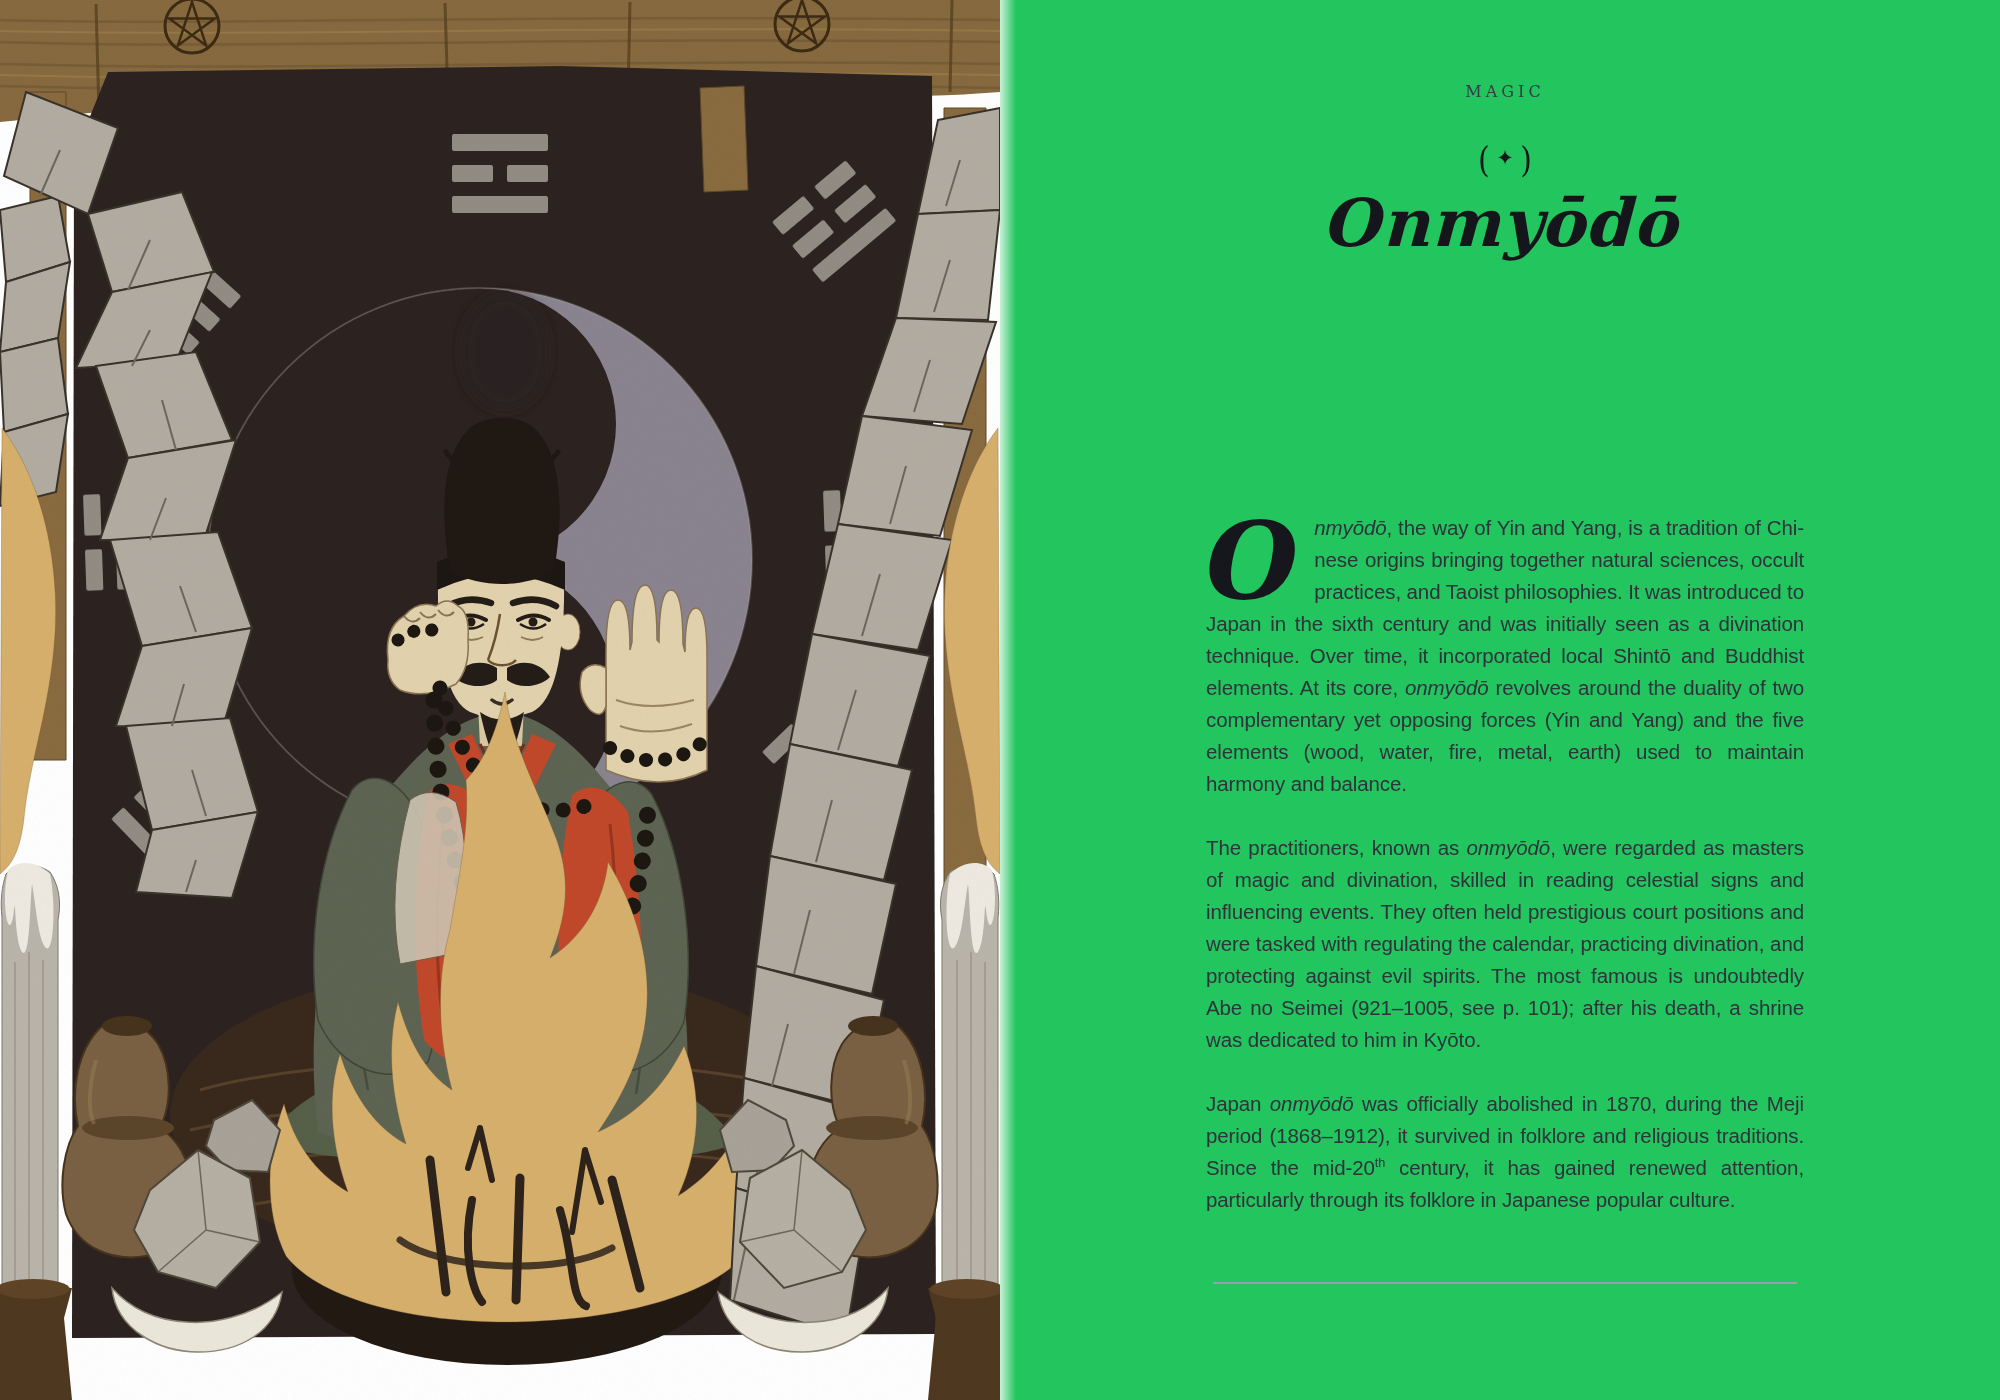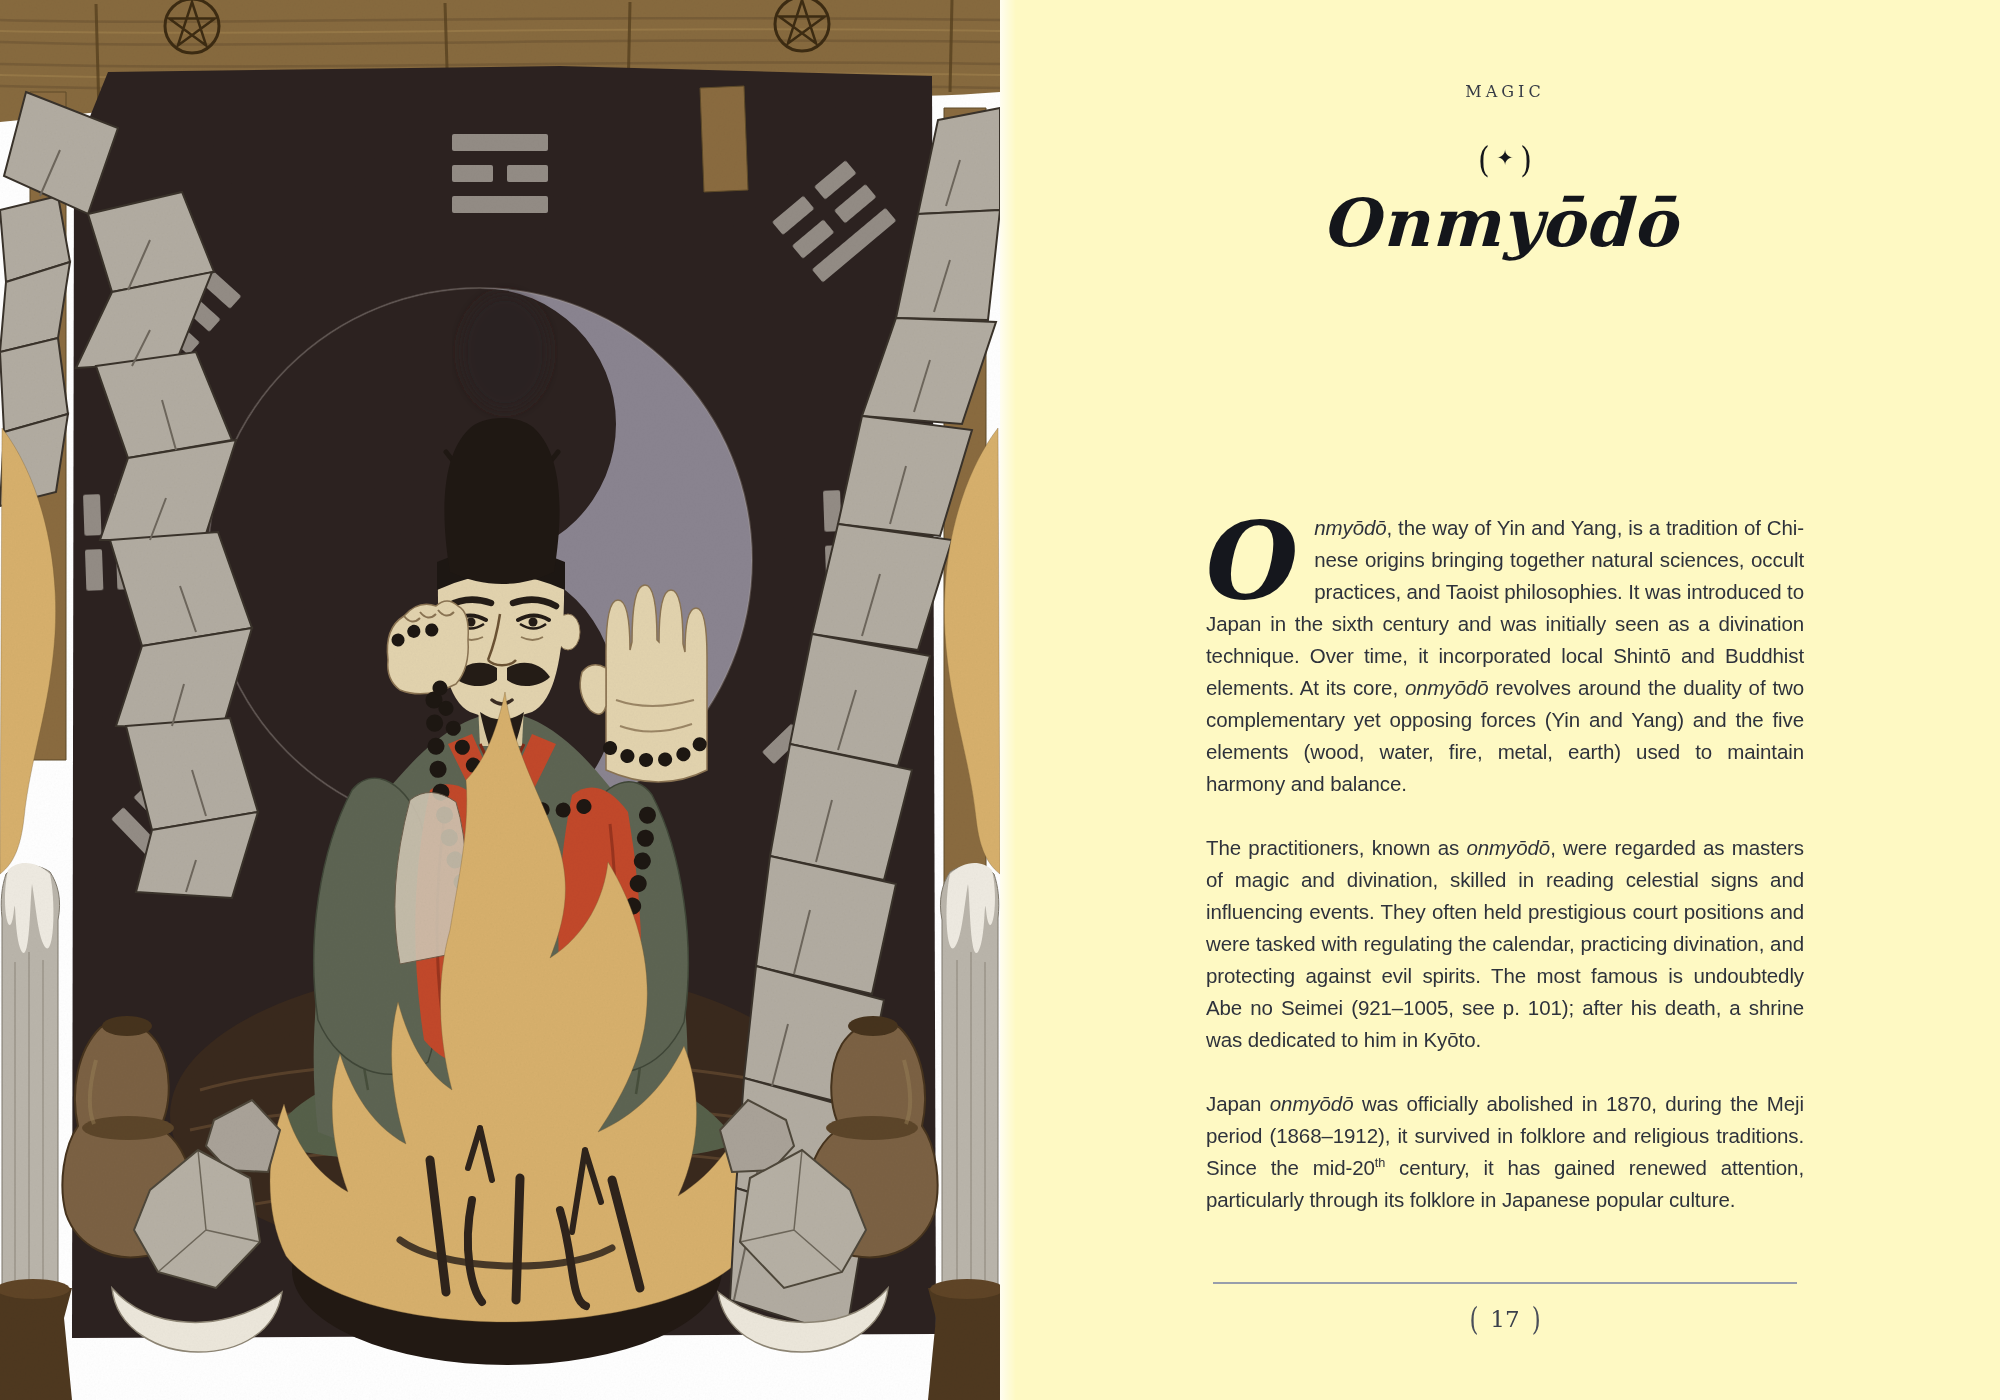--- a/index.html
+++ b/index.html
@@ -2,21 +2,21 @@
 <html><head>
 <meta charset="utf-8">
 <style>
   html,body{margin:0;padding:0;}
   body{
     width:2000px;height:1400px;position:relative;overflow:hidden;
     font-family:"Liberation Sans",sans-serif;background:#ffffff;
   }
   .left-page{position:absolute;left:0;top:0;width:1000px;height:1400px;background:#ffffff;}
   .left-page svg{display:block;}
-  .right-page{position:absolute;left:1000px;top:0;width:1000px;height:1400px;background:#fef9c3;}
+  .right-page{position:absolute;left:1000px;top:0;width:1000px;height:1400px;background:#22c55e;}
   .gutter{position:absolute;left:0;top:0;width:16px;height:100%;
     background:linear-gradient(90deg,rgba(255,255,255,.75),rgba(255,255,255,0));}
   .text-col{position:absolute;left:206px;top:0;width:598px;height:100%;}
   .kicker{position:absolute;top:82px;width:100%;text-align:center;
     font-family:"DejaVu Serif",serif;font-size:16px;letter-spacing:4px;color:#363b45;}
   .ornament{position:absolute;top:142px;width:100%;text-align:center;color:#15171c;}
   .ornament .paren{font-family:"DejaVu Serif",serif;font-size:30px;font-weight:400;
     display:inline-block;transform:scaleY(1.15);vertical-align:middle;}
   .ornament .star{font-size:21px;display:inline-block;margin:0 2px;vertical-align:middle;position:relative;top:-2px;}
   .title{position:absolute;top:184px;width:100%;text-align:center;
@@ -309,18 +309,15 @@
     <div class="title">Onmyōdō</div>
 
     <div class="body-text">
       <p><span class="dropcap">O</span><span><i>nmyōdō</i><span>, the way of Yin and Yang, is a tradition of Chi­nese origins bringing together natural sciences, occult practices, and Taoist philosophies. It was introduced to Japan in the sixth century and was initially seen as a divi­nation technique. Over time, it incorporated local Shintō and Buddhist elements. At its core, </span><i>onmyōdō</i><span> revolves around the duality of two complementary yet opposing forces (Yin and Yang) and the five elements (wood, water, fire, metal, earth) used to maintain harmony and balance.</span></span></p>
       <p><span><span>The practitioners, known as </span><i>onmyōdō</i><span>, were regarded as mas­ters of magic and divination, skilled in reading celestial signs and influencing events. They often held prestigious court posi­tions and were tasked with regulating the calendar, practicing divination, and protecting against evil spirits. The most famous is undoubtedly Abe no Seimei (921–1005, see p. 101); after his death, a shrine was dedicated to him in Kyōto.</span></span></p>
       <p><span><span>Japan </span><i>onmyōdō</i><span> was officially abolished in 1870, during the Meji period (1868–1912), it survived in folklore and religious traditions. Since the mid-20</span><sup>th</sup><span> century, it has gained renewed attention, particularly through its folklore in Japanese pop­ular culture.</span></span></p>
     </div>
 
     <div class="footer-rule"></div>
 
-    <div class="page-num">
-      <span class="paren">(</span><span>17</span><span class="paren">)</span>
-    </div>
 
   </div>
 </div>
 
 </body></html>

